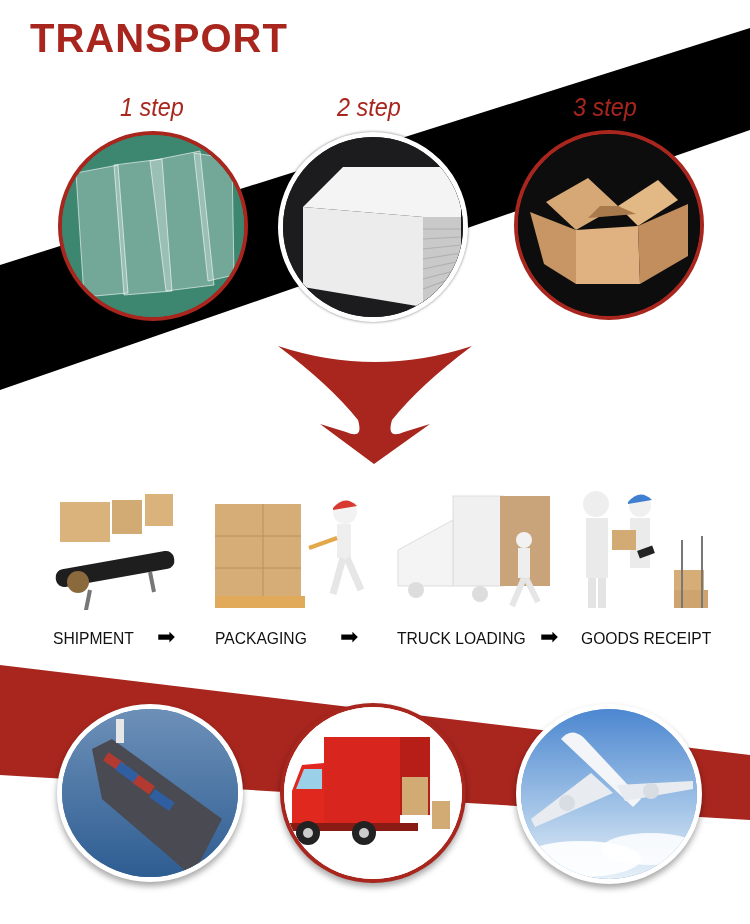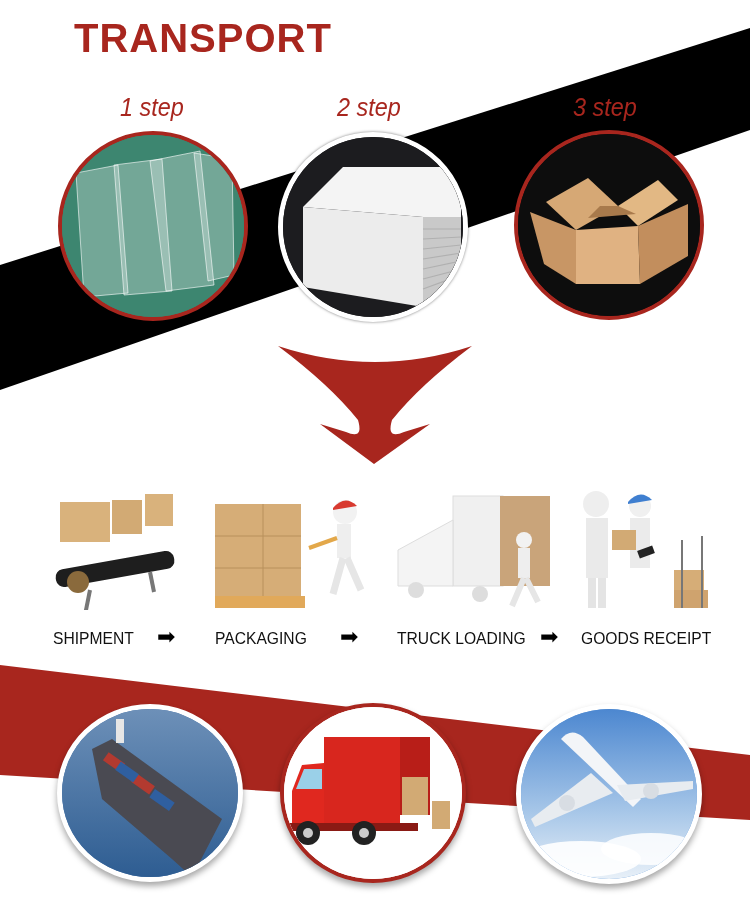--- a/index.html
+++ b/index.html
@@ -1,18 +1,18 @@
 <!DOCTYPE html>
 <html><head>
 <meta charset="utf-8">
 <style>
   html, body { margin:0; padding:0; }
   body { width:750px; height:924px; position:relative; overflow:hidden; background:#ffffff; font-family:"Liberation Sans", sans-serif; }
   .abs { position:absolute; }
-  .title { left:30px; top:16px; font-size:40px; font-weight:bold; color:#a8261e; letter-spacing:1px;margin-left:44px; }
+  .title { left:30px; top:16px; font-size:40px; font-weight:bold; color:#a8261e; letter-spacing:1px; }
   .step-label { font-size:26px; font-style:italic; color:#a8261e; transform:scaleX(0.9); transform-origin:left top; }
   .circle { border-radius:50%; overflow:hidden; box-sizing:border-box; }
   .c-red { border:4px solid #a8261e; }
   .c-white { border:5px solid #ffffff; box-shadow:0 0 3px rgba(0,0,0,0.5); }
   .c-oval { border-radius:50%; box-shadow:0 4px 6px rgba(0,0,0,0.35); }
   .proc-label { font-size:17px; color:#111; transform:scaleX(0.92); transform-origin:left top; white-space:nowrap; }
   .arrow { font-size:22px; color:#000; }
 </style>
 </head>
 <body>

